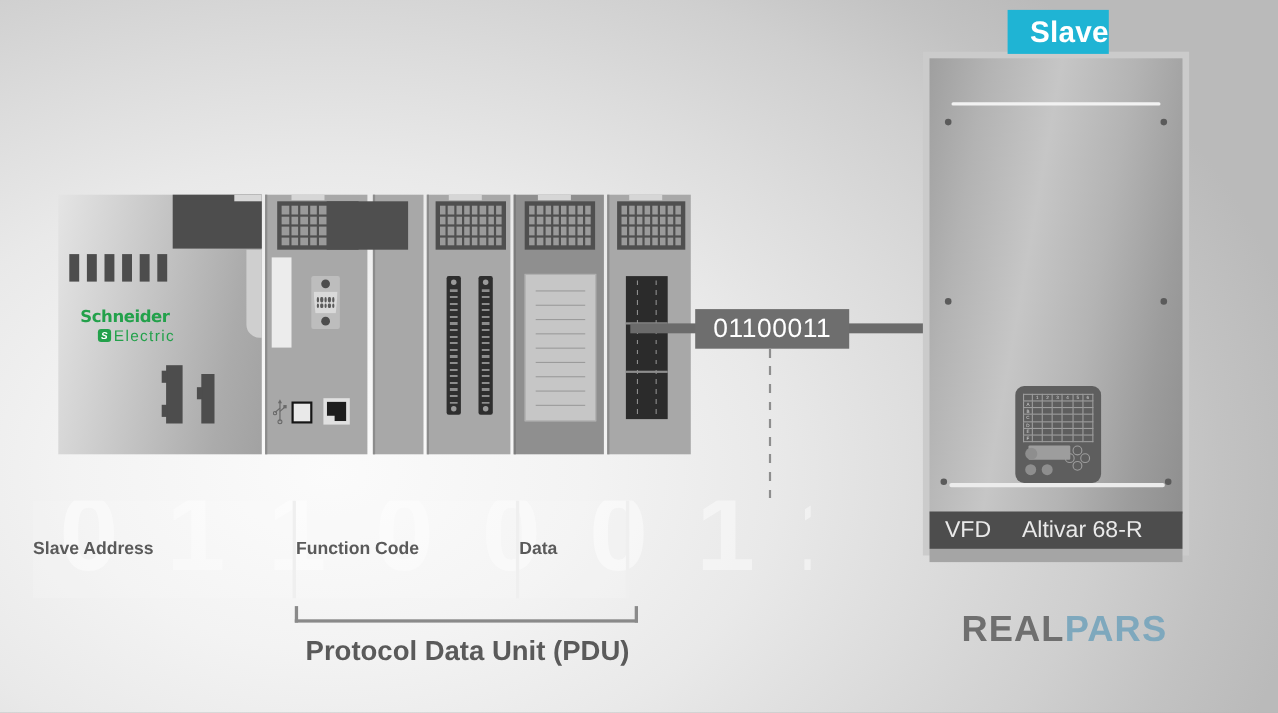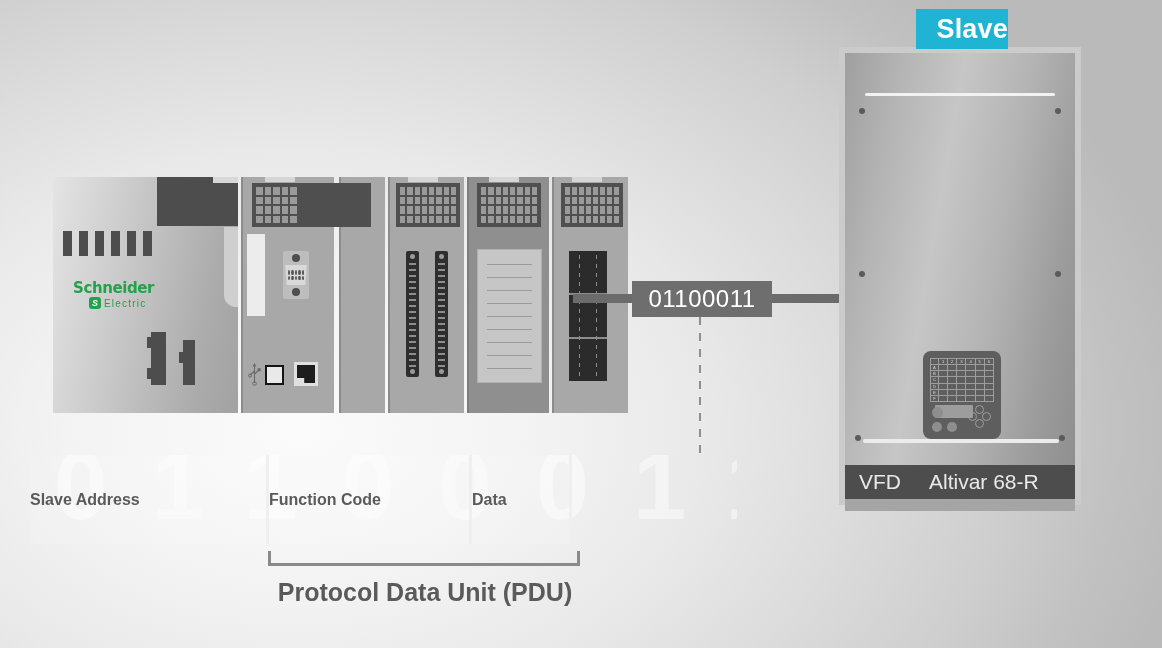--- a/index.html
+++ b/index.html
@@ -35,21 +35,21 @@
   #ps-top-dark{position:absolute;left:104px;top:0;width:81px;height:49px;background:#4d4d4d;}
   #ps-top-notch{position:absolute;left:160px;top:0;width:25px;height:6px;background:#d8d8d8;}
   #ps-vents{position:absolute;left:10px;top:54px;width:105px;height:25px;display:flex;gap:7px;}
   #ps-vents i{display:block;width:9px;height:25px;background:#4d4d4d;}
   #ps-logo{position:absolute;left:20px;top:104px;width:86px;}
   #ps-logo .sname{color:#23a14b;font-size:15px;font-weight:bold;letter-spacing:-.4px;line-height:15px;
     font-family:"DejaVu Sans", sans-serif;}
   #ps-logo .srow{display:flex;align-items:center;gap:3px;margin-top:1px;margin-left:16px;}
   #ps-logo .sg{width:12px;height:12px;border-radius:3px;background:#23a14b;color:#fff;font-size:9px;
     display:flex;align-items:center;justify-content:center;font-style:italic;font-weight:bold;}
-  #ps-logo .selec{color:#23a14b;font-size:10px;letter-spacing:1.2px;}
+  #ps-logo .selec{color:#23a14b;font-size:14px;letter-spacing:1.2px;}
   #ps-term1{position:absolute;left:98px;top:155px;width:15px;height:53px;background:#4d4d4d;}
   #ps-term1 b,#ps-term2 b{position:absolute;left:-4px;width:5px;height:11px;background:#4d4d4d;display:block;}
   #ps-term1 b.a{top:5px;} #ps-term1 b.b{top:36px;}
   #ps-term2{position:absolute;left:130px;top:163px;width:12px;height:45px;background:#4d4d4d;}
   #ps-term2 b.a{top:12px;}
   #ps-rcurve{position:absolute;right:0;top:50px;width:14px;height:80px;background:#cfcfcf;border-radius:0 0 0 12px;}
 
   
   #mod-cpu{left:188px;width:93px;background:#a8a8a8;border-left:2px solid #8c8c8c;}
   #mod-cpu2{left:240px;}
@@ -532,14 +532,17 @@
     <div class="fsep" style="left:539px;"></div>
   </div>
 
   <div id="pdu">
     <div class="hbar"></div>
     <div class="tick" style="left:0;"></div>
     <div class="tick" style="left:309px;"></div>
   </div>
   <div id="pdu-label">Protocol Data Unit (PDU)</div>
 
+  <div id="logo">
+    <span class="rp1">REAL</span><span class="rp2">PARS</span>
+  </div>
 
 </div>
 
 </body></html>

